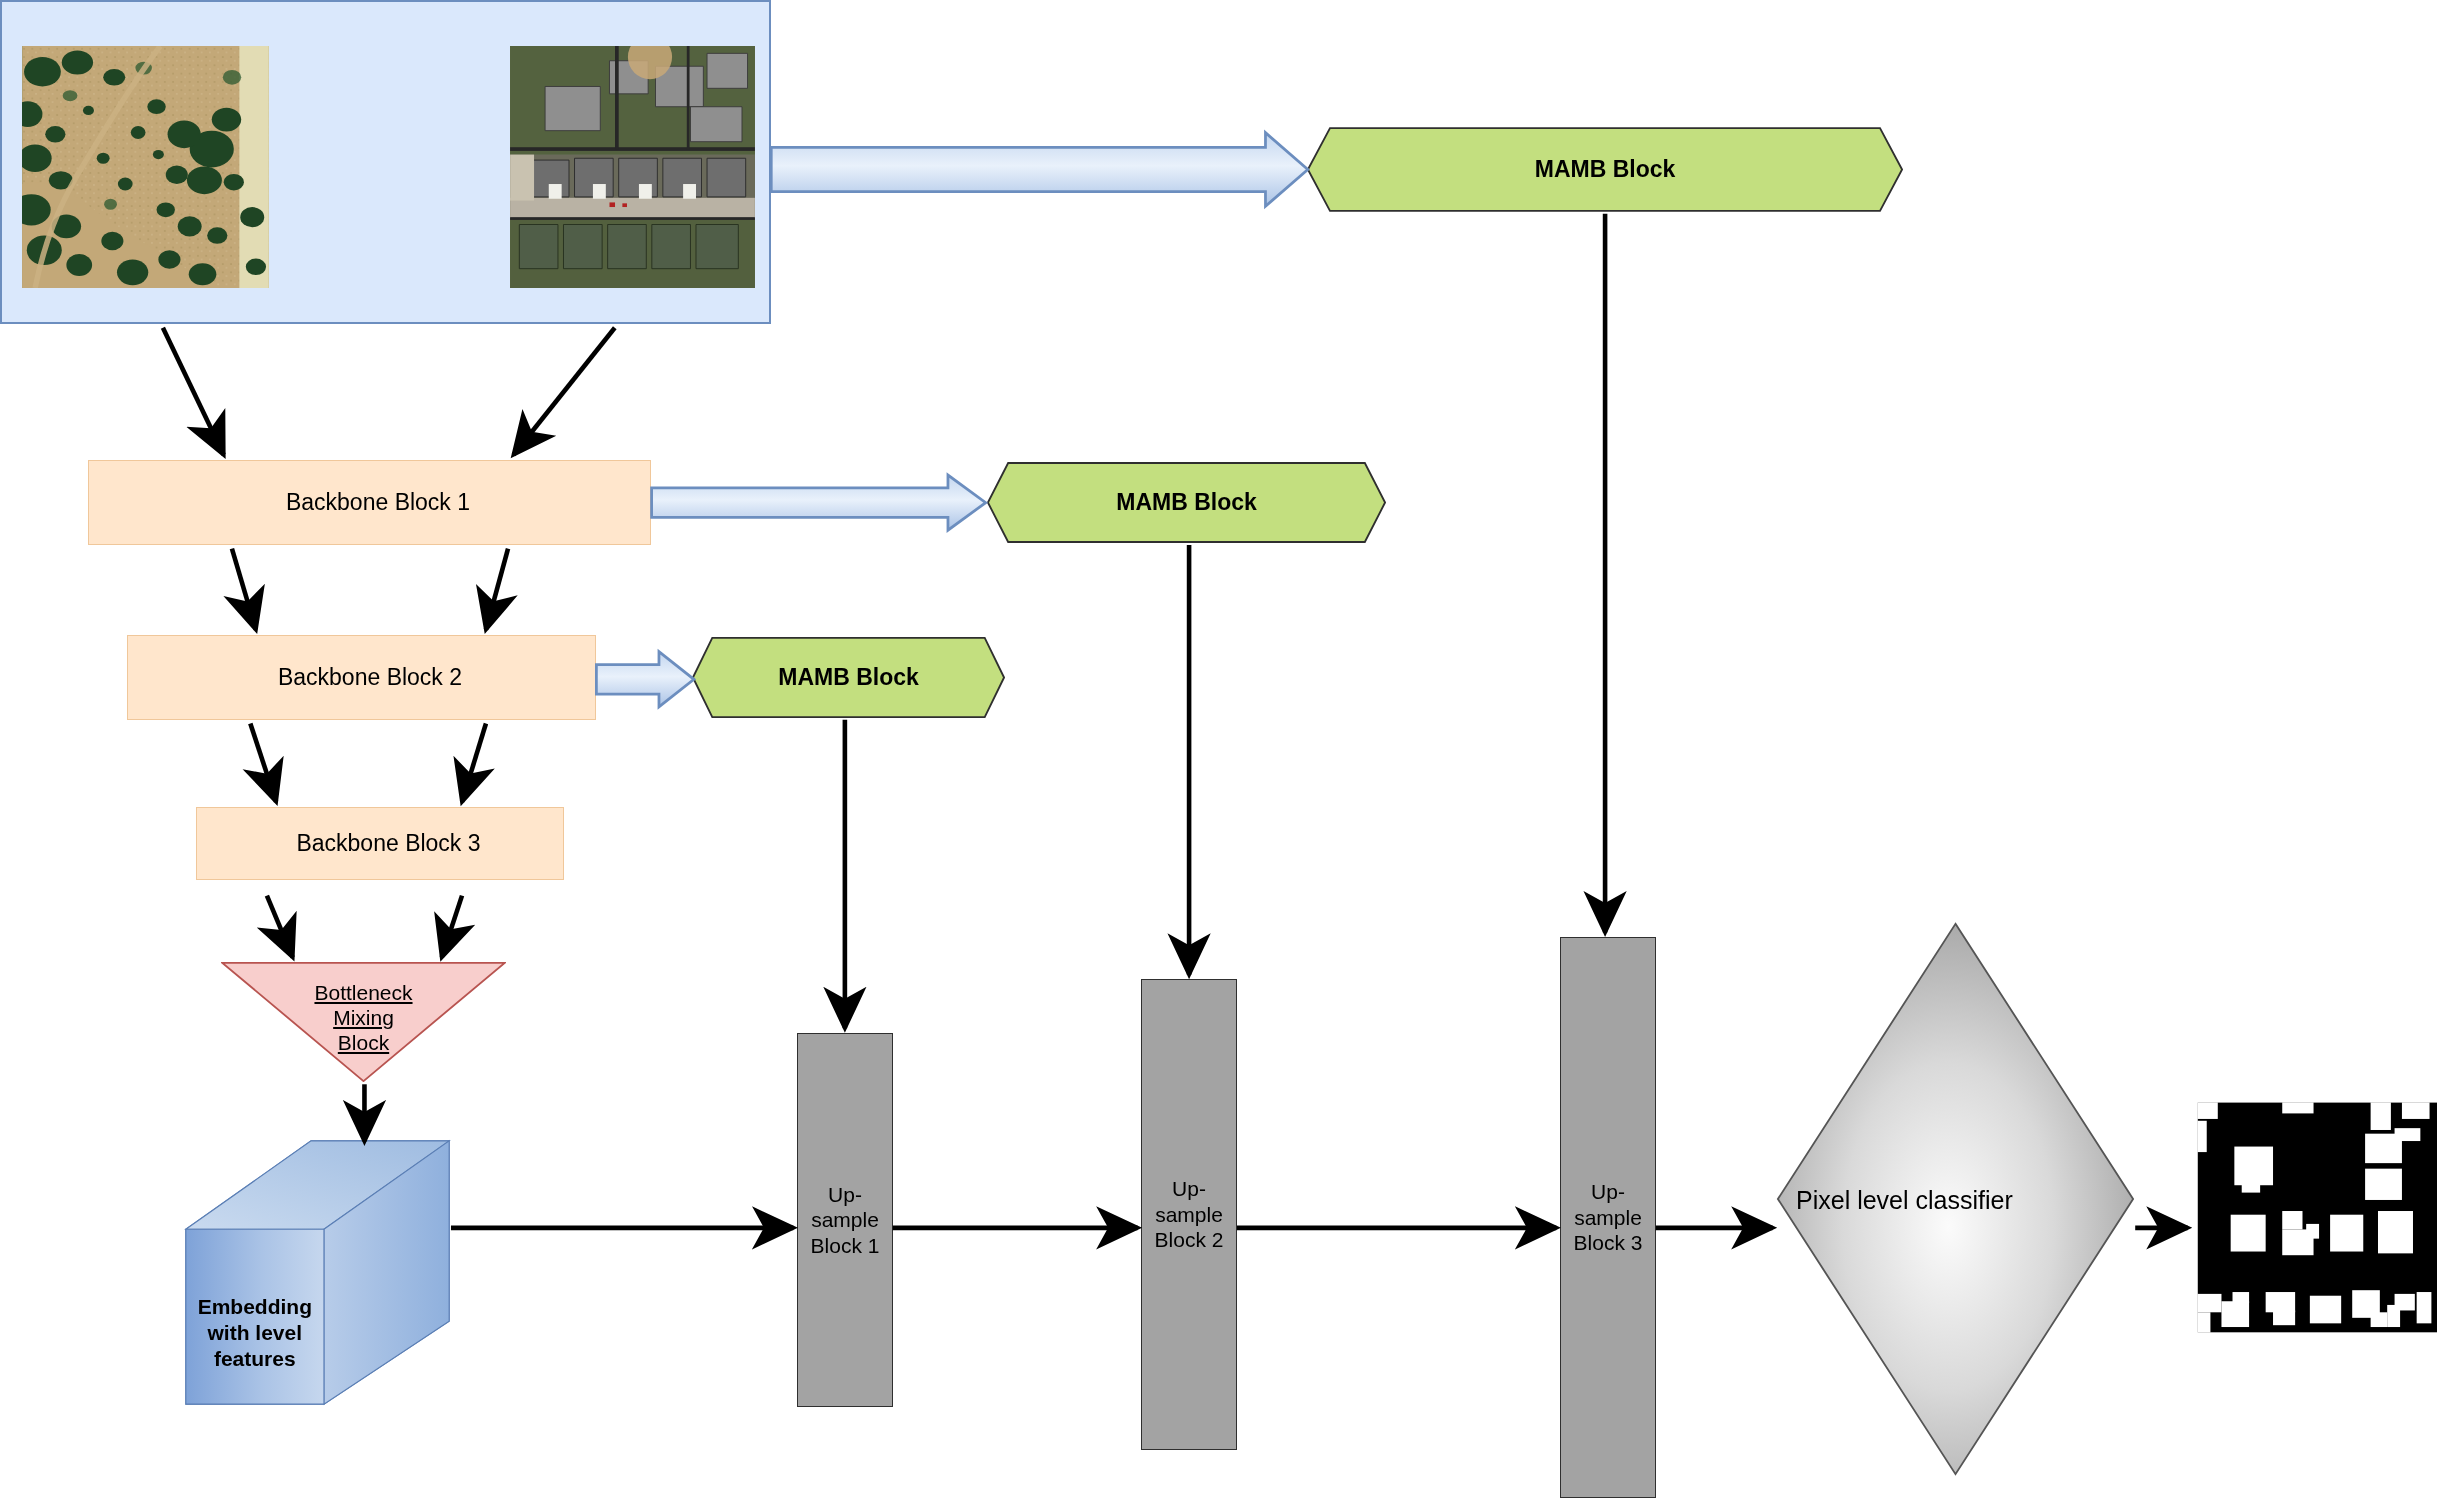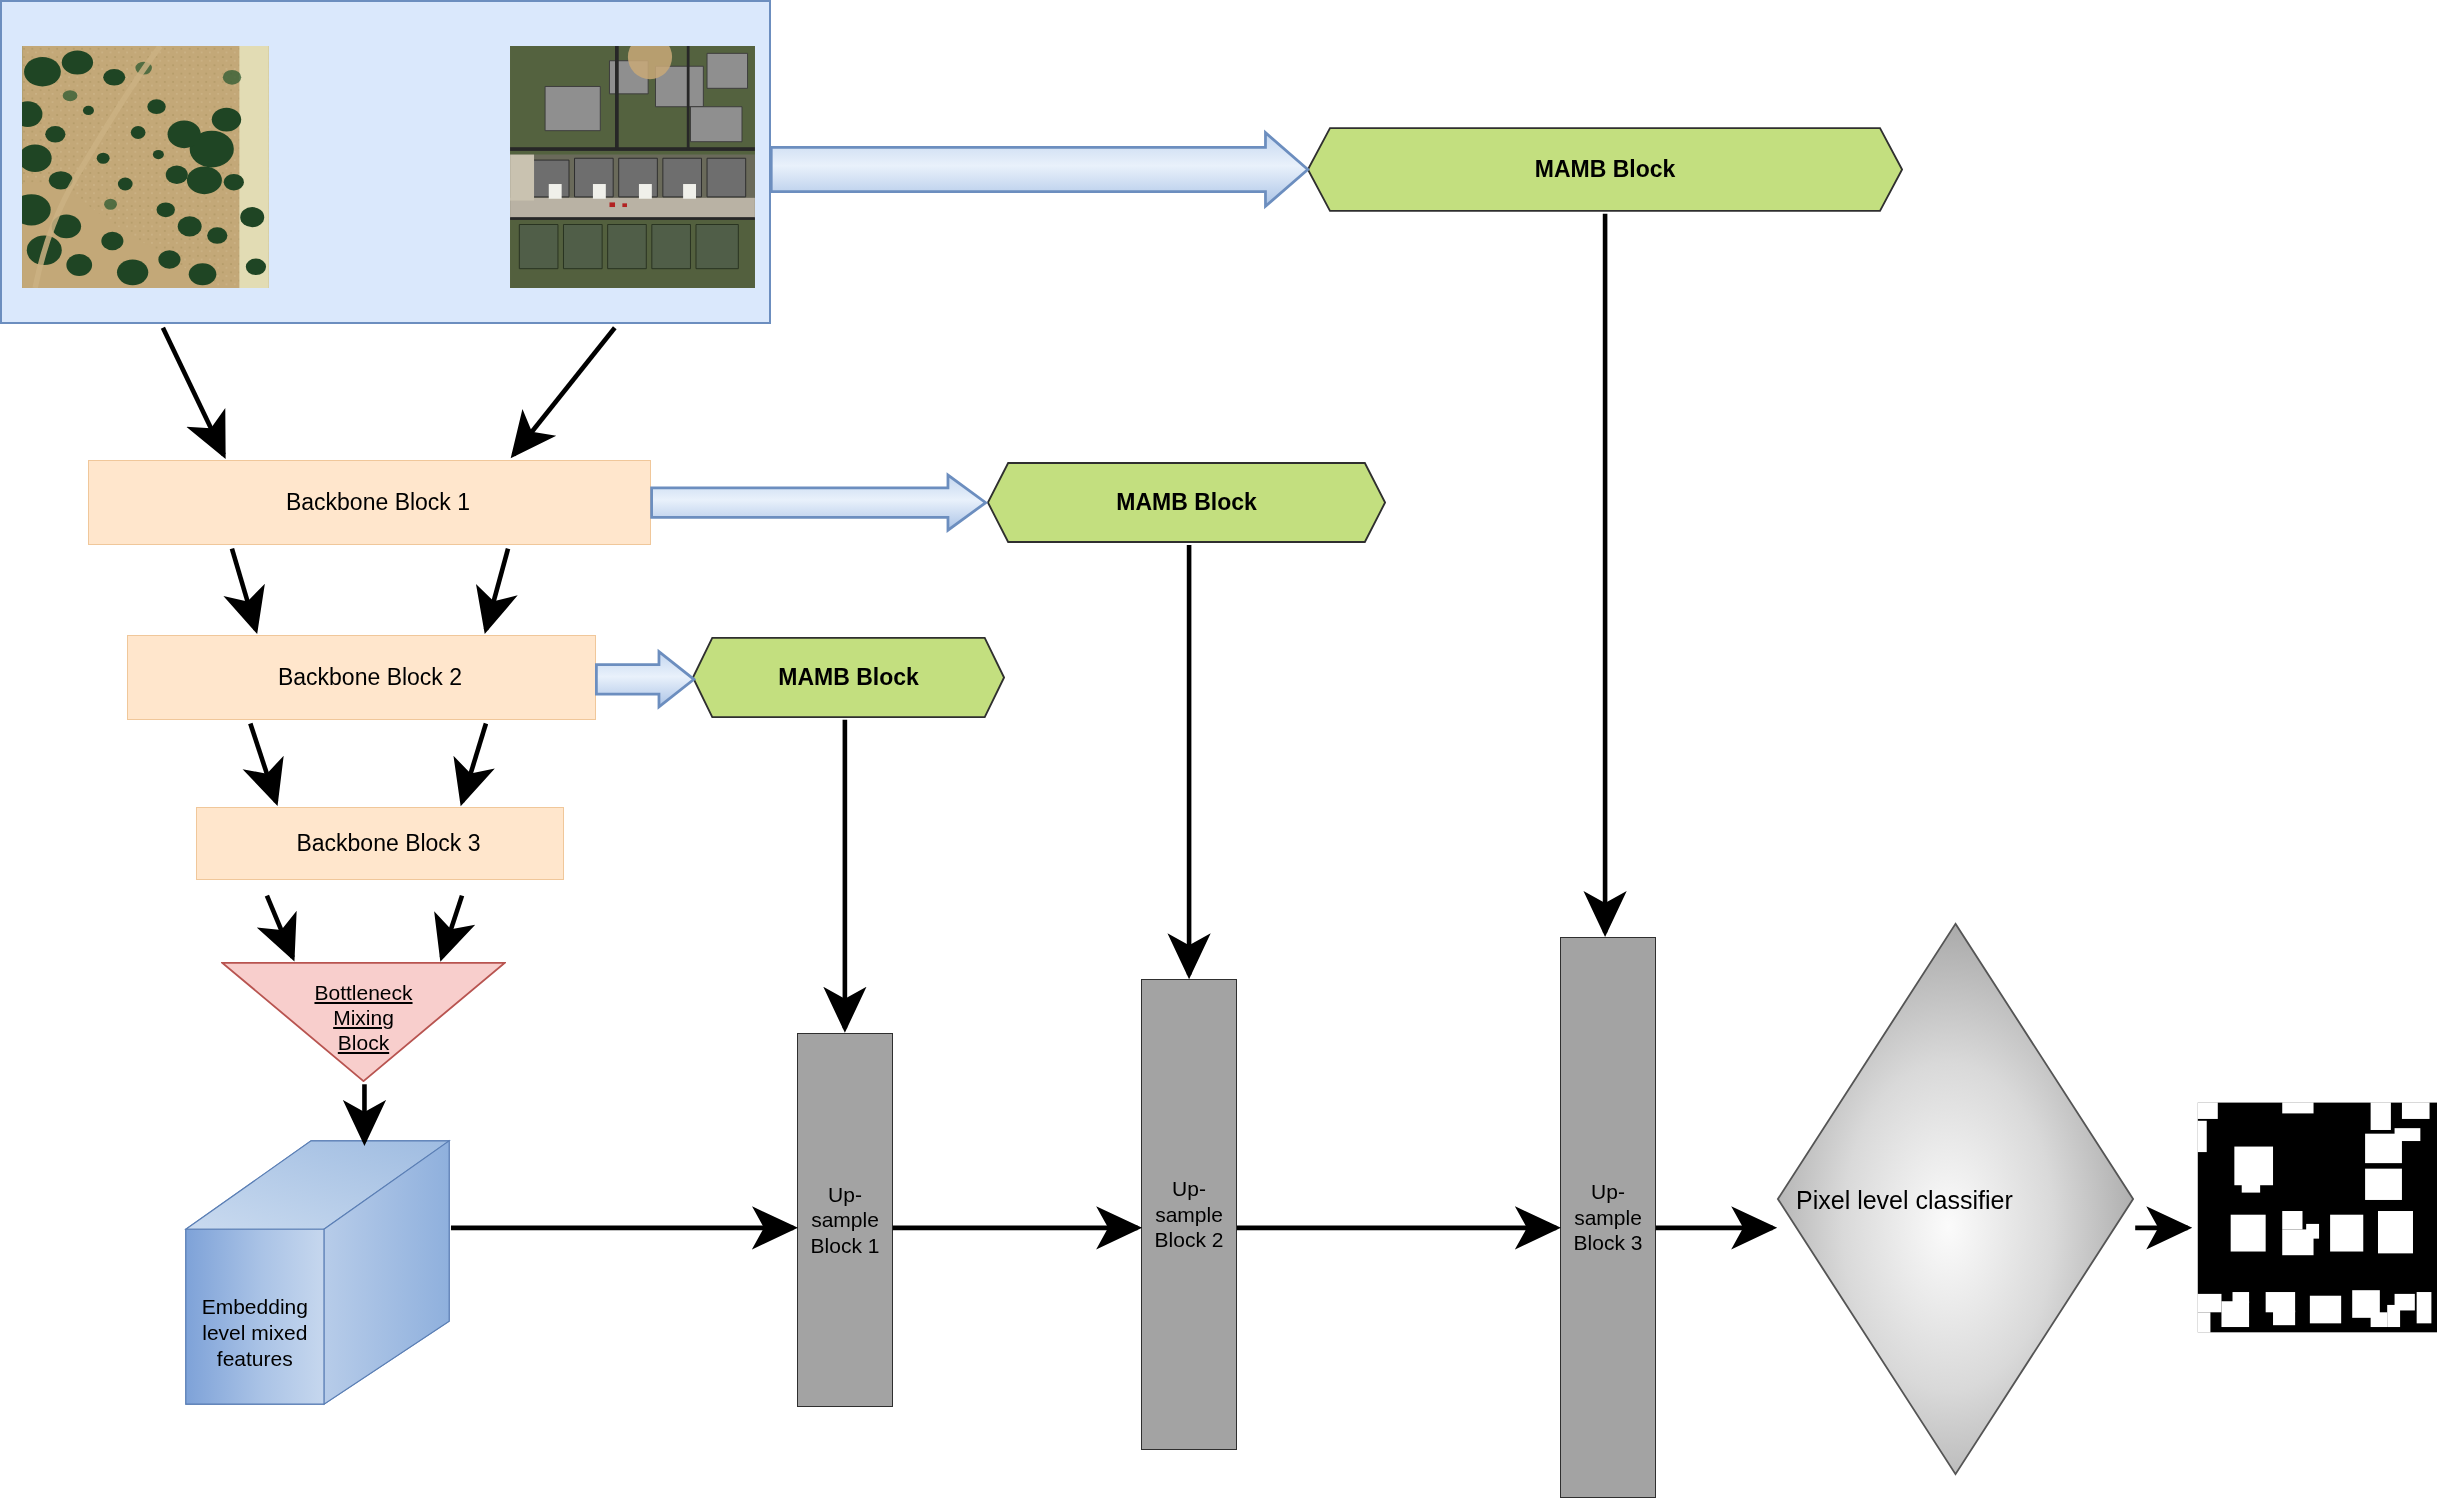--- a/index.html
+++ b/index.html
@@ -283,23 +283,23 @@
         <linearGradient id="cubeSide" x1="0" y1="0" x2="1" y2="0">
           <stop offset="0%" stop-color="#b7cce9"></stop>
           <stop offset="100%" stop-color="#8fb0dd"></stop>
         </linearGradient>
       </defs>
       <polygon points="2,98 138,2 288,2 288,198 152,288 2,288" fill="none" stroke="#5b7fb5" stroke-width="1.2"></polygon>
       <polygon points="2,98 138,2 288,2 152,98" fill="url(#cubeTop)" stroke="#5b7fb5" stroke-width="1.2"></polygon>
       <polygon points="152,98 288,2 288,198 152,288" fill="url(#cubeSide)" stroke="#5b7fb5" stroke-width="1.2"></polygon>
       <polygon points="2,98 152,98 152,288 2,288" fill="url(#cubeFront)" stroke="#5b7fb5" stroke-width="1.2"></polygon>
     </svg>
-    <div class="cube-label" style="left:1.8px; top:155px; width:138px;">
+    <div class="cube-label" style="left:1.8px; top:155px; width:138px;font-weight:bold;">
       <div>Embedding</div>
-      <div>level mixed</div>
+      <div>with level</div>
       <div>features</div>
     </div>
   </div>
 
   <div class="abs upsample-block" style="left:797px; top:1033px; width:96px; height:374px;">
     <div>
       <div>Up-</div>
       <div>sample</div>
       <div>Block 1</div>
     </div>

